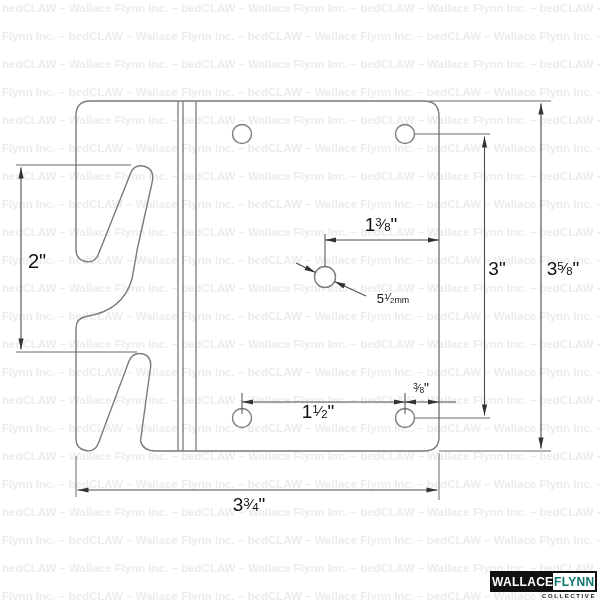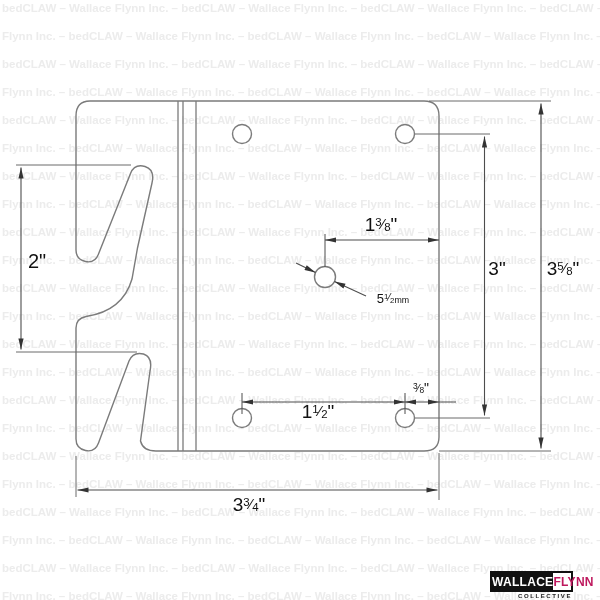--- a/index.html
+++ b/index.html
@@ -12,25 +12,25 @@
   
   #draw{position:absolute;left:0;top:0;z-index:1;}
   
   .dlabel{position:absolute;transform:translate(-50%,-50%);z-index:2;color:#111;
           white-space:nowrap;font-weight:400;}
   .fnum{font-size:60%;vertical-align:0.42em;}
   .fden{font-size:60%;vertical-align:-0.04em;}
   .fsl{font-size:78%;vertical-align:0.12em;}
   .u-small{font-size:68%;}
   
-  .logo{position:absolute;left:490px;top:571px;width:83px;z-index:3;}
+  .logo{position:absolute;left:490px;top:571px;width:107px;z-index:3;}
   .logo-box{display:flex;height:21px;border:2px solid #111;box-sizing:border-box;background:#fff;}
   .logo-left{background:#111;color:#fff;flex:0 0 56px;display:flex;align-items:center;
              justify-content:center;font-weight:bold;font-size:12px;letter-spacing:.3px;}
-  .logo-right{color:#be185d;flex:1;display:flex;align-items:center;justify-content:center;
+  .logo-right{color:#0f766e;flex:1;display:flex;align-items:center;justify-content:center;
               font-weight:bold;font-size:12px;letter-spacing:.3px;}
   .logo-sub{text-align:right;font-size:6px;font-weight:bold;letter-spacing:1.6px;color:#222;
             margin-top:1px;padding-right:1px;}
 </style>
 </head>
 <body>
 
 <div id="stage">
 
   <div id="watermark" style="color: rgb(236, 236, 236);">

